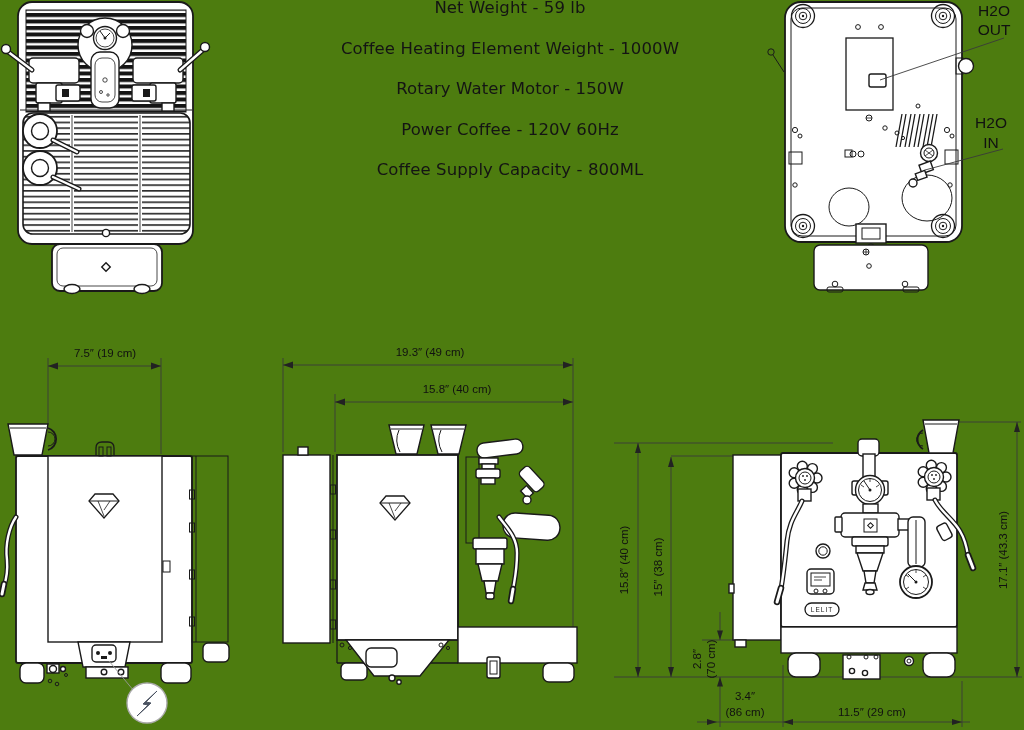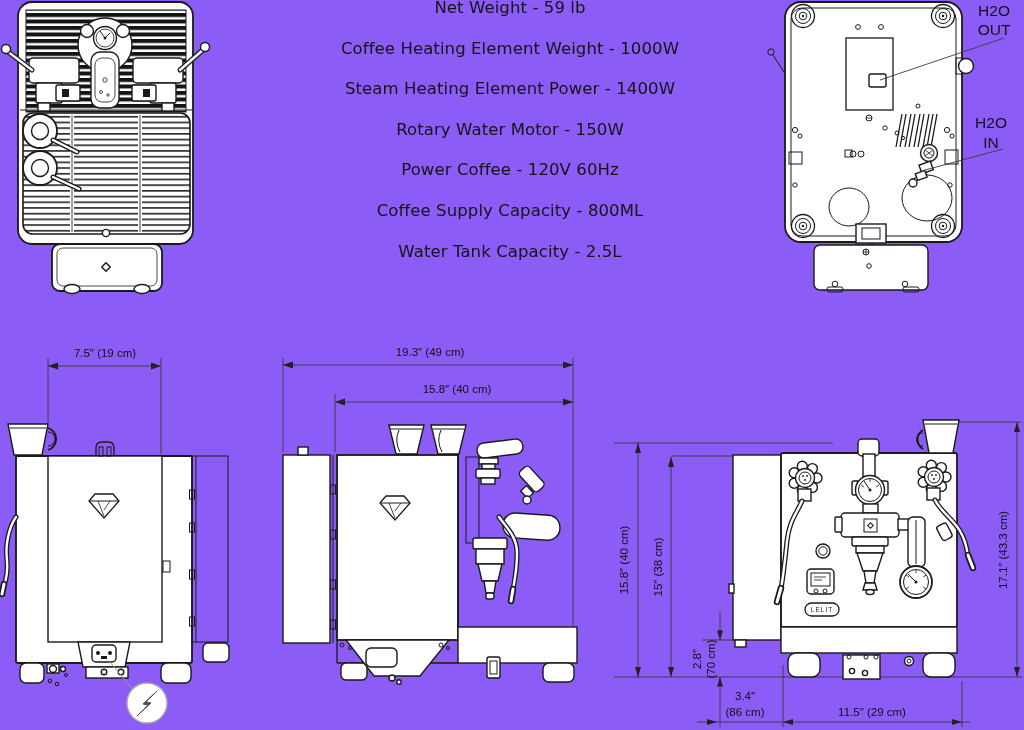--- a/index.html
+++ b/index.html
@@ -1,16 +1,16 @@
 <!DOCTYPE html>
 <html><head>
 <meta charset="utf-8">
 <style>
   html,body { margin:0; padding:0; background:#fff; }
-  .sheet { position:relative; width:1024px; height:730px; background:#8b5cf6; overflow:hidden;
+  .sheet { position:relative; width:1024px; height:730px; background:#4d7c0f; overflow:hidden;
            font-family:"DejaVu Sans",sans-serif; }
   .specs { position:absolute; left:299px; top:-12px; width:422px; text-align:center;
            font-size:16.5px; line-height:40.6px; color:#141414; letter-spacing:.1px; white-space:nowrap; }
   .dwg { position:absolute; }
   
   .ln   { fill:none; stroke:#1a1a1a; stroke-width:1.3; }
   .ln1  { fill:none; stroke:#1a1a1a; stroke-width:1; }
   .ln2  { fill:none; stroke:#1a1a1a; stroke-width:1.8; }
   .wf   { fill:#ffffff; stroke:#1a1a1a; stroke-width:1.4; }
   .wf2  { fill:#ffffff; stroke:#1a1a1a; stroke-width:1.8; }
@@ -27,25 +27,23 @@
   .grayln{ fill:none; stroke:#999; stroke-width:.9; }
 </style>
 </head>
 <body>
 
 <div class="sheet">
 
   <div class="specs">
     <div>Net Weight - 59 lb</div>
     <div>Coffee Heating Element Weight - 1000W</div>
-    <div>Steam Heating Element Power - 1400W</div>
     <div>Rotary Water Motor - 150W</div>
     <div>Power Coffee - 120V 60Hz</div>
     <div>Coffee Supply Capacity - 800ML</div>
-    <div>Water Tank Capacity - 2.5L</div>
   </div>
 
   <svg class="dwg" style="left:0;top:0" width="240" height="310" viewBox="0 0 240 310">
     <defs>
       <pattern id="grillA" width="6" height="6.5" patternUnits="userSpaceOnUse">
         <rect width="6" height="6.5" fill="#fff"></rect>
           <rect width="6" height="4" fill="#151515"></rect>
       </pattern>
       <pattern id="grillB" width="6" height="5.7" patternUnits="userSpaceOnUse">
         <rect width="6" height="5.7" fill="#fff"></rect>

